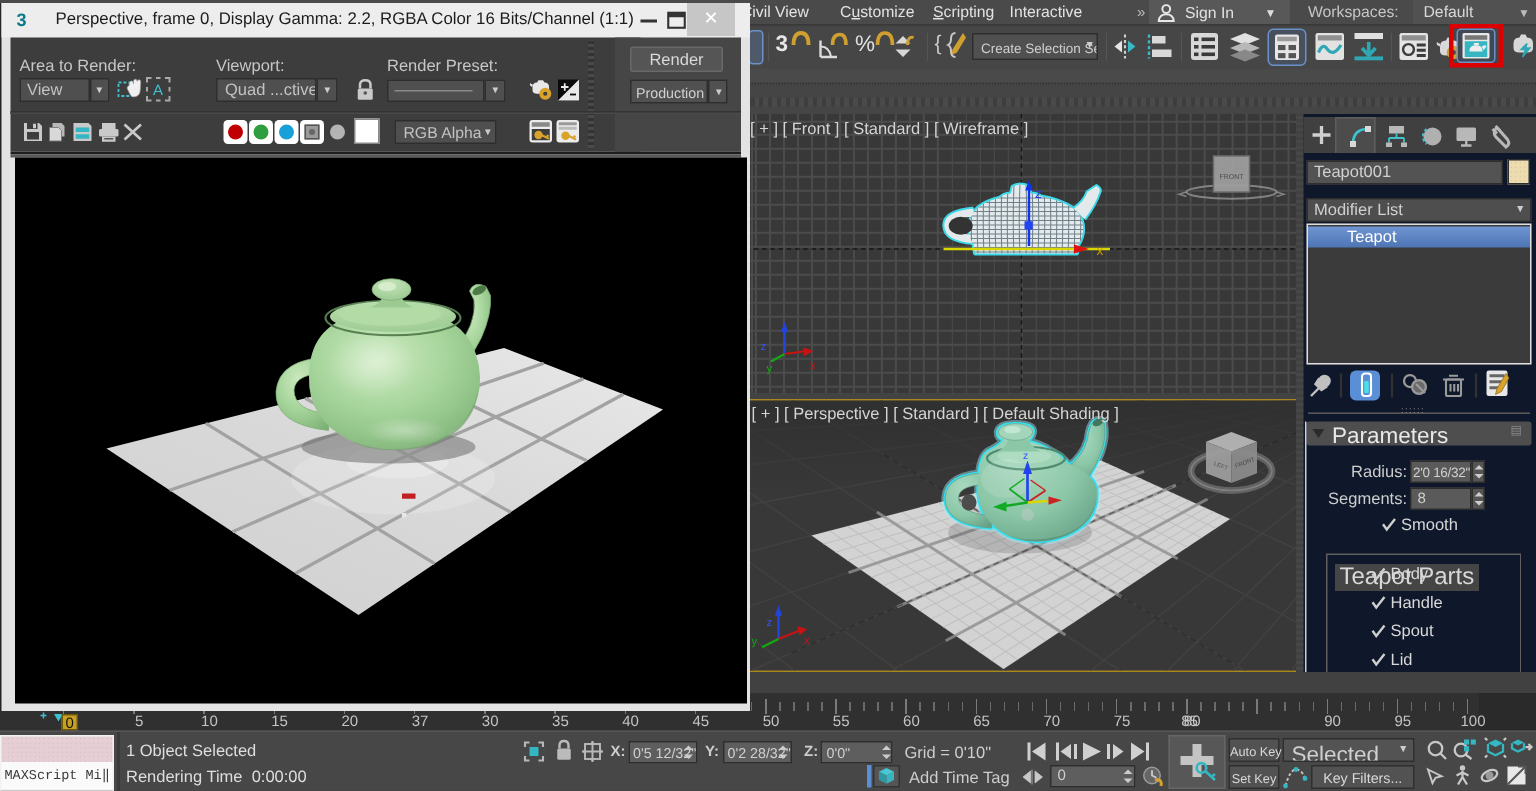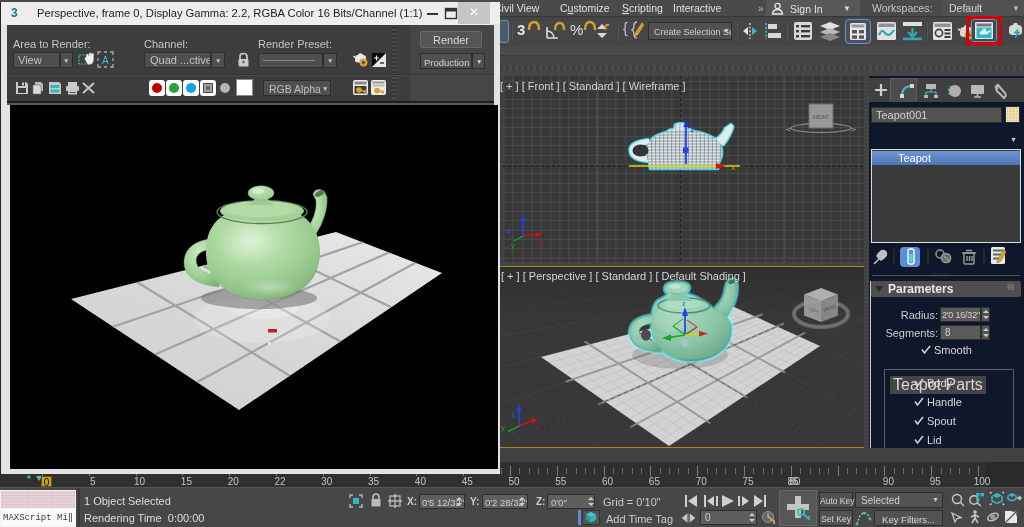--- a/index.html
+++ b/index.html
@@ -332,20 +332,21 @@
           <path d="M7.5 11 L7.5 14 M4 14 L11 14" stroke="#b8b8b8" stroke-width="1.6"></path>
         </g>
     <g transform="translate(120,0)">
           <path d="M4 2 Q1 5 3 8 L10 15 Q13 13 11 10 L4 2 M3 1 L6 4 M1 3 L4 6" stroke="#b8b8b8" stroke-width="2" fill="none"></path>
         </g>
   </svg>
 
   <div class="fld" style="left:7px;top:31px;width:131px;height:16px;background:#535353;padding:1px 4px">Teapot001</div>
   <div class="abs" style="left:141px;top:30px;width:15px;height:17px;background:#ecdcb0;border:1px solid #2e2e2e;background-image:radial-gradient(#c8b890 0.5px,transparent 0.6px);background-size:3px 3px"></div>
 
+  <div class="fld" style="left:7px;top:56px;width:150px;height:16px;background:#4e4e4e;padding:1px 4px">Modifier List</div>
   <span class="abs" style="left:146px;top:60px;font-size:7px;color:#ccc">▼</span>
 
   <div class="abs" style="left:7px;top:73px;width:150px;height:94px;background:#3b3b3b;border:1px solid #dedede"></div>
   <div class="abs" style="left:8px;top:75px;width:148px;height:14px;background:linear-gradient(#6f96d2,#4e74b4)"></div>
   <span class="abs" style="left:34px;top:76px;font-size:11px;color:#fff">Teapot</span>
 
   <svg style="left:7px;top:170px" width="150" height="22" viewBox="0 0 150 22">
     <g stroke="#c0c0c0" stroke-width="1.6" fill="#c0c0c0">
           <path d="M3 18 L9 12" fill="none"></path>
           <path d="M8 7 L13 12 L10 14 L6 10 Z"></path>
@@ -376,21 +377,21 @@
           <path d="M13 2 L7 12 L6 16 L10 14 L15 5 Z" fill="#d9a32a" stroke="#8a6a15" stroke-width="0.5"></path>
         </g>
   </svg>
   <div class="abs" style="left:8px;top:199px;width:148px;height:1px;background:#383838;border-bottom:1px solid #565656"></div>
   <span class="abs" style="left:70px;top:195px;color:#9a9a9a;font-size:6px;letter-spacing:1px">::::::</span>
 
   <div class="abs" style="left:7px;top:205px;width:150px;height:16px;background:#4e4e4e;border-radius:2px"></div>
   <svg style="left:11px;top:210px" width="8" height="7">
         <path d="M0 0 L8 0 L4 6 Z" fill="#2b2b2b"></path>
       </svg>
-  <span class="abs" style="left:24px;top:206px;color:#e8e8e8;font-size:12px;font-weight:bold">Parameters</span>
+  <span class="abs" style="left:24px;top:206px;color:#e8e8e8;font-size:15px;font-weight:normal">Parameters</span>
   <span class="abs" style="left:143px;top:206px;color:#8a8a8a;font-size:8px">▤</span>
   <div class="abs" style="left:6px;top:205px;width:1px;height:171px;background:#cfcfcf"></div>
   <span class="lbl" style="left:20px;top:233px;width:54px;text-align:right">Radius:</span>
   <div class="fld" style="left:76px;top:231px;width:41px;height:15px;background:#5a5a5a;font-size:9px;padding:2px 1px;letter-spacing:-0.2px">2'0 16/32"</div>
   <div class="abs" style="left:117px;top:231px;width:9px;height:15px;background:#555;border:1px solid #2e2e2e"></div>
   <svg style="left:119px;top:234px" width="6" height="9">
         <path d="M0 3 L3 0 L6 3 Z M0 6 L3 9 L6 6 Z" fill="#ccc"></path>
       </svg>
   <span class="lbl" style="left:14px;top:251px;width:60px;text-align:right">Segments:</span>
   <div class="fld" style="left:76px;top:249px;width:41px;height:15px;background:#5a5a5a;font-size:10px;padding:1px 4px">8</div>
@@ -426,21 +427,21 @@
 <div id="belowvp"></div>
 <div id="ruler">
   <div class="abs" style="left:0;top:0;width:986px;height:25px;background:#303030"></div>
   <div class="abs" style="left:986px;top:0;width:38px;height:25px;background:#2a2a2a"></div>
   <div class="abs" style="left:42px;top:6px;width:944px;height:6px;background:repeating-linear-gradient(90deg,#6a6a6a 0 1px,transparent 1px 9.36px)"></div>
   <div class="abs" style="left:42px;top:4px;width:944px;height:10px;background:repeating-linear-gradient(90deg,#7a7a7a 0 1px,transparent 1px 46.8px)"></div>
   <span class="num" style="left:92.8px">5</span>
       <span class="num" style="left:139.6px">10</span>
   <span class="num" style="left:186.4px">15</span>
       <span class="num" style="left:233.2px">20</span>
-  <span class="num" style="left:280px">22</span>
+  <span class="num" style="left:280px">37</span>
       <span class="num" style="left:326.8px">30</span>
   <span class="num" style="left:373.6px">35</span>
       <span class="num" style="left:420.4px">40</span>
   <span class="num" style="left:467.2px">45</span>
       <span class="num" style="left:514px">50</span>
   <span class="num" style="left:560.8px">55</span>
       <span class="num" style="left:607.6px">60</span>
   <span class="num" style="left:654.4px">65</span>
       <span class="num" style="left:701.2px">70</span>
   <span class="num" style="left:748px">75</span>
@@ -520,21 +521,21 @@
         <path d="M9 10 Q14 9 13 14" stroke="#d9a32a" stroke-width="2" fill="none"></path>
       </svg>
   <div class="btn" style="left:779px;top:2px;width:38px;height:36px;background:#575757;border:1px solid #666"></div>
   <svg style="left:785px;top:6px" width="27" height="29" viewBox="0 0 27 29">
         <path d="M10 2 L16 2 L16 10 L24 10 L24 16 L16 16 L16 24 L10 24 L10 16 L2 16 L2 10 L10 10 Z" fill="#c4c4c4"></path>
         <circle cx="16" cy="18" r="3.2" fill="none" stroke="#35b6c3" stroke-width="1.8"></circle>
         <path d="M18.5 20 L25 26 M22.5 24 L25 22" stroke="#35b6c3" stroke-width="1.8" fill="none"></path>
       </svg>
   <div class="btn" style="left:819px;top:4px;width:34px;height:16px;padding-top:3px;background:#525252;font-size:8.5px">Auto Key</div>
   <div class="btn" style="left:819px;top:22px;width:34px;height:16px;padding-top:3px;background:#525252;font-size:8.5px">Set Key</div>
-  <div class="fld" style="left:855px;top:4px;width:88px;height:16px;background:#535353;padding:2px 5px;font-size:10px">Selected</div>
+  <div class="fld" style="left:855px;top:4px;width:88px;height:16px;background:#535353;padding:2px 5px;font-size:15px">Selected</div>
   <span class="abs" style="left:932px;top:8px;font-size:7px;color:#ccc">▼</span>
   <svg style="left:856px;top:23px" width="16" height="14" viewBox="0 0 16 14">
         <path d="M1 13 Q4 2 8 2 Q12 2 14 8" fill="none" stroke="#c8c8c8" stroke-width="1.3" stroke-dasharray="2 1.5"></path>
         <circle cx="8" cy="2" r="1.6" fill="#35b6c3"></circle>
         <circle cx="1" cy="13" r="1.6" fill="#35b6c3"></circle>
         <circle cx="14" cy="8" r="1.6" fill="#35b6c3"></circle>
       </svg>
   <div class="btn" style="left:874px;top:22px;width:69px;height:16px;padding-top:3px;background:#525252;font-size:9.5px">Key Filters...</div>
   <g></g>
   <svg style="left:950px;top:4px" width="72" height="34" viewBox="0 0 72 34">
@@ -594,21 +595,21 @@
     <div class="fld" style="left:53px;top:27px;width:13px;height:16px;background:#4f4f4f"></div>
     <span class="abs" style="left:56px;top:32px;font-size:6.5px;color:#ccc">▼</span>
     <svg style="left:71px;top:26px" width="17" height="17" viewBox="0 0 17 17">
           <rect x="1" y="4" width="9" height="9" fill="none" stroke="#3fc1ce" stroke-width="1.2" stroke-dasharray="2 1.3"></rect>
           <path d="M8 6 Q8 3 9.8 3 Q11 3 11 5 L11 3.2 Q11 1.8 12.3 1.8 Q13.4 1.8 13.4 3.2 Q13.6 2 14.8 2.2 Q16 2.4 15.8 4 L15.5 9 Q15.3 13 12 13.5 Q9.5 14 8.5 11.5 L6.8 8 Q6.5 6.8 7.5 6.5 Z" fill="#f0f0f0" stroke="#999" stroke-width="0.5"></path>
         </svg>
     <svg style="left:90px;top:26px" width="17" height="17" viewBox="0 0 17 17">
           <path d="M1 4 L1 1 L4 1 M13 1 L16 1 L16 4 M16 13 L16 16 L13 16 M4 16 L1 16 L1 13 M7 1 L10 1 M1 7 L1 10 M16 7 L16 10 M7 16 L10 16" stroke="#aaa" fill="none" stroke-width="1.3"></path>
           <text x="5" y="12.5" font-size="10" fill="#3fc1ce" font-family="Liberation Sans">A</text>
         </svg>
-    <span class="lbl" style="left:137px;top:13px;color:#c6c6c6">Channel:</span>
+    <span class="lbl" style="left:137px;top:13px;color:#c6c6c6">Viewport:</span>
     <div class="fld" style="left:137px;top:27px;width:67px;height:16px;background:#4f4f4f;padding:1px 5px;color:#c2c2c2">Quad ...ctive</div>
     <div class="fld" style="left:204px;top:27px;width:14px;height:16px;background:#4f4f4f"></div>
     <span class="abs" style="left:208px;top:32px;font-size:6.5px;color:#ccc">▼</span>
     <svg style="left:228px;top:26px" width="17" height="17" viewBox="0 0 17 17">
           <path d="M5 8 L5 5.5 Q5 2.5 8.5 2.5 Q12 2.5 12 5.5 L12 8" fill="none" stroke="#c9c9c9" stroke-width="1.7"></path>
           <rect x="3.5" y="8" width="10" height="7.5" rx="1" fill="#c9c9c9"></rect>
           <circle cx="8.5" cy="11" r="1.2" fill="#555"></circle>
         </svg>
     <span class="lbl" style="left:251px;top:13px;color:#c6c6c6">Render Preset:</span>
     <div class="fld" style="left:251px;top:28px;width:65px;height:15px;background:#4f4f4f"></div>

